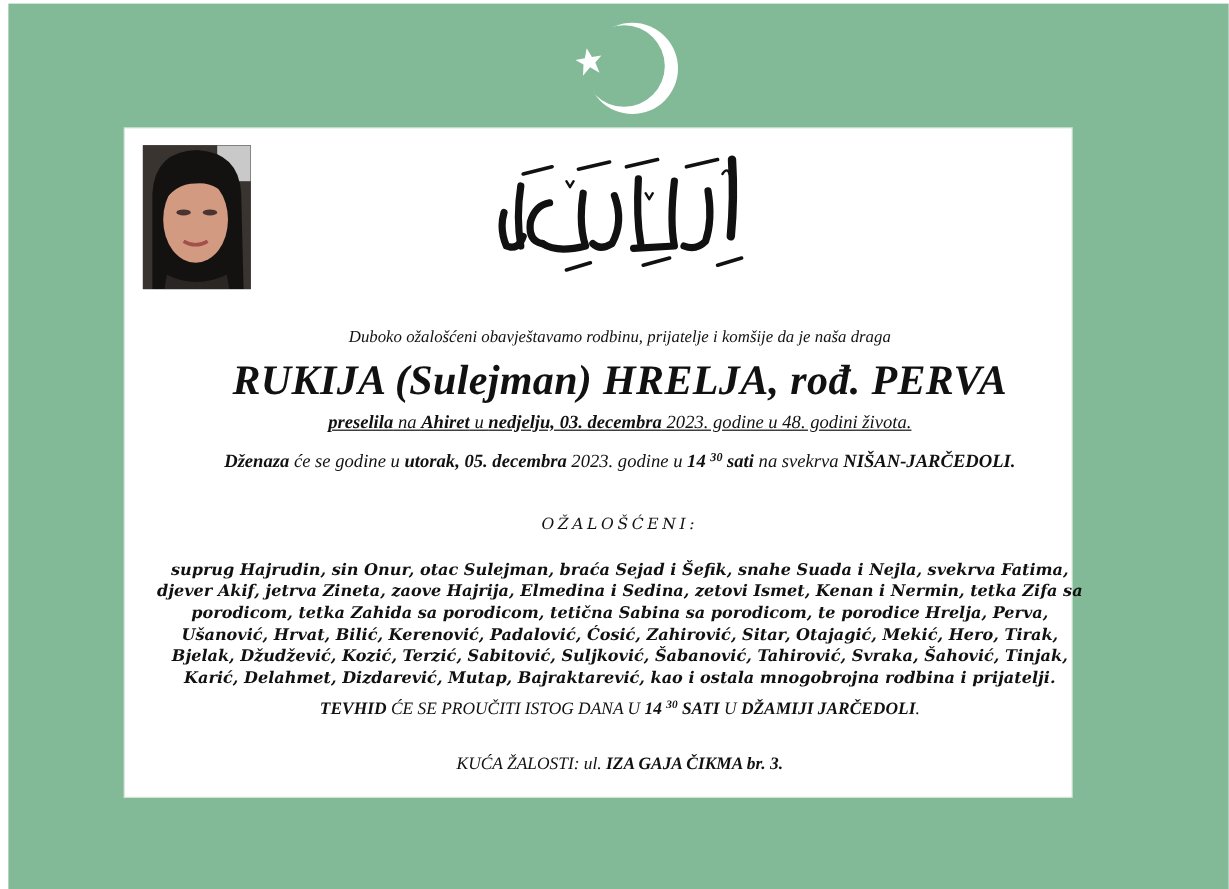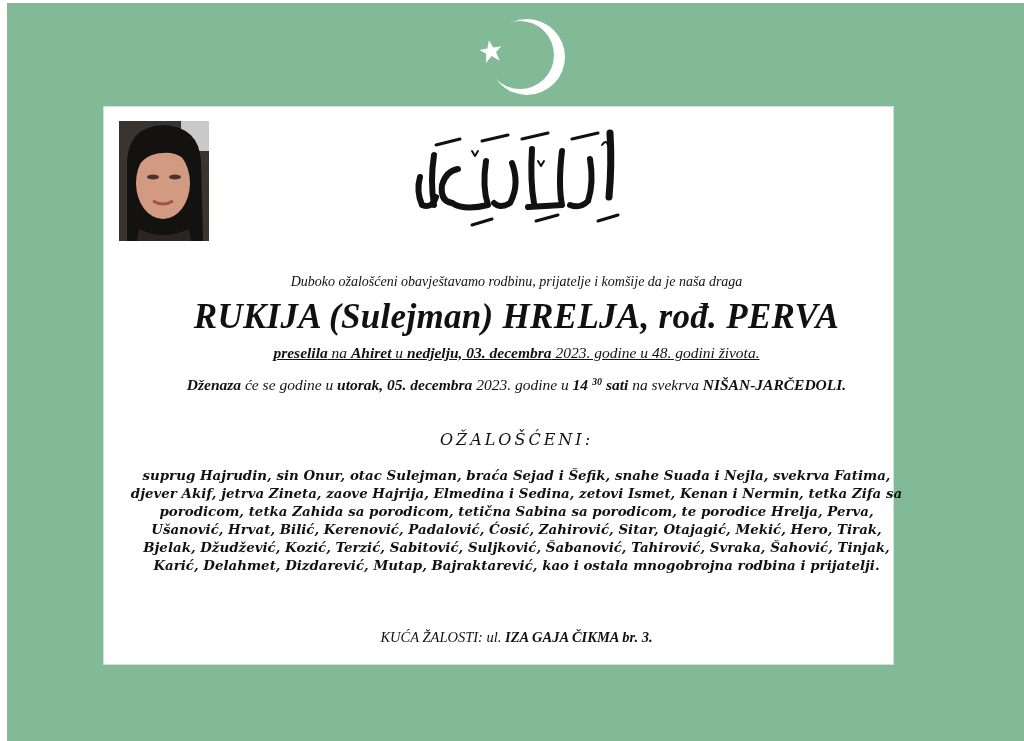--- a/index.html
+++ b/index.html
@@ -19,21 +19,21 @@
   .photo {
     position: absolute; left: 15px; top: 14px; width: 90px; height: 120px;
     background: #2a2523; overflow: hidden;
   }
   .calligraphy { position: absolute; left: 308px; top: 18px; width: 215px; height: 108px; }
   .text { position: absolute; left: 0; width: 825px; text-align: center; }
   .intro { top: 167px; font-size: 14px; font-style: italic; font-family: "Liberation Serif", serif; }
   .name { top: 190px; font-size: 35px; font-style: italic; font-weight: bold; font-family: "Liberation Serif", serif; letter-spacing: 0.3px; }
   .passed { top: 237px; font-size: 15.5px; font-style: italic; font-family: "Liberation Serif", serif; text-decoration: underline; }
   .funeral { top: 266px; left: 55px; width: 715px; font-size: 15.5px; line-height: 23px; font-style: italic; font-family: "Liberation Serif", serif; }
-  .mourners-title { top: 323px; font-size: 16px; font-style: italic; letter-spacing: 3px; font-family: "DejaVu Serif", serif; text-align: center; }
+  .mourners-title { top: 323px; font-size: 13px; font-style: italic; letter-spacing: 3px; font-family: "DejaVu Serif", serif; text-align: center; }
   .mourners { top: 359px; left: 20px; width: 785px; font-size: 13.4px; line-height: 18.1px; font-style: italic; font-weight: bold; font-family: "DejaVu Serif", serif; }
   .tevhid { top: 476px; font-size: 14.5px; font-style: italic; font-family: "Liberation Serif", serif; }
   .house { top: 522px; font-size: 14.5px; font-style: italic; font-family: "Liberation Serif", serif; }
   b { font-weight: bold; }
   sup { font-size: 0.65em; vertical-align: 0.5em; line-height: 0; }
 </style>
 </head>
 <body>
 
 <div class="frame"></div>
@@ -99,17 +99,20 @@
   </div>
 
   <div class="text funeral">
     <b>Dženaza</b><span> će se godine u </span><b>utorak, 05. decembra</b><span> 2023. godine u </span><b><span>14</span> <sup>30</sup><span> sati</span></b><span> na svekrva </span><b>NIŠAN-JARČEDOLI.</b>
   </div>
 
   <div class="text mourners-title">OŽALOŠĆENI:</div>
 
   <div class="text mourners">suprug Hajrudin, sin Onur, otac Sulejman, braća Sejad i Šefik, snahe Suada i Nejla, svekrva Fatima, djever Akif, jetrva Zineta, zaove Hajrija, Elmedina i Sedina, zetovi Ismet, Kenan i Nermin, tetka Zifa sa porodicom, tetka Zahida sa porodicom, tetična Sabina sa porodicom, te porodice Hrelja, Perva, Ušanović, Hrvat, Bilić, Kerenović, Padalović, Ćosić, Zahirović, Sitar, Otajagić, Mekić, Hero, Tirak, Bjelak, Džudžević, Kozić, Terzić, Sabitović, Suljković, Šabanović, Tahirović, Svraka, Šahović, Tinjak, Karić, Delahmet, Dizdarević, Mutap, Bajraktarević, kao i ostala mnogobrojna rodbina i prijatelji.</div>
 
+  <div class="text tevhid">
+    <b>TEVHID</b><span> ĆE SE PROUČITI ISTOG DANA U </span><b><span>14</span> <sup>30</sup><span> SATI</span></b><span> U </span><b>DŽAMIJI JARČEDOLI</b><span>.</span>
+  </div>
 
   <div class="text house">
     <span>KUĆA ŽALOSTI: ul. </span><b>IZA GAJA ČIKMA br. 3.</b>
   </div>
 </div>
 
 </body></html>

